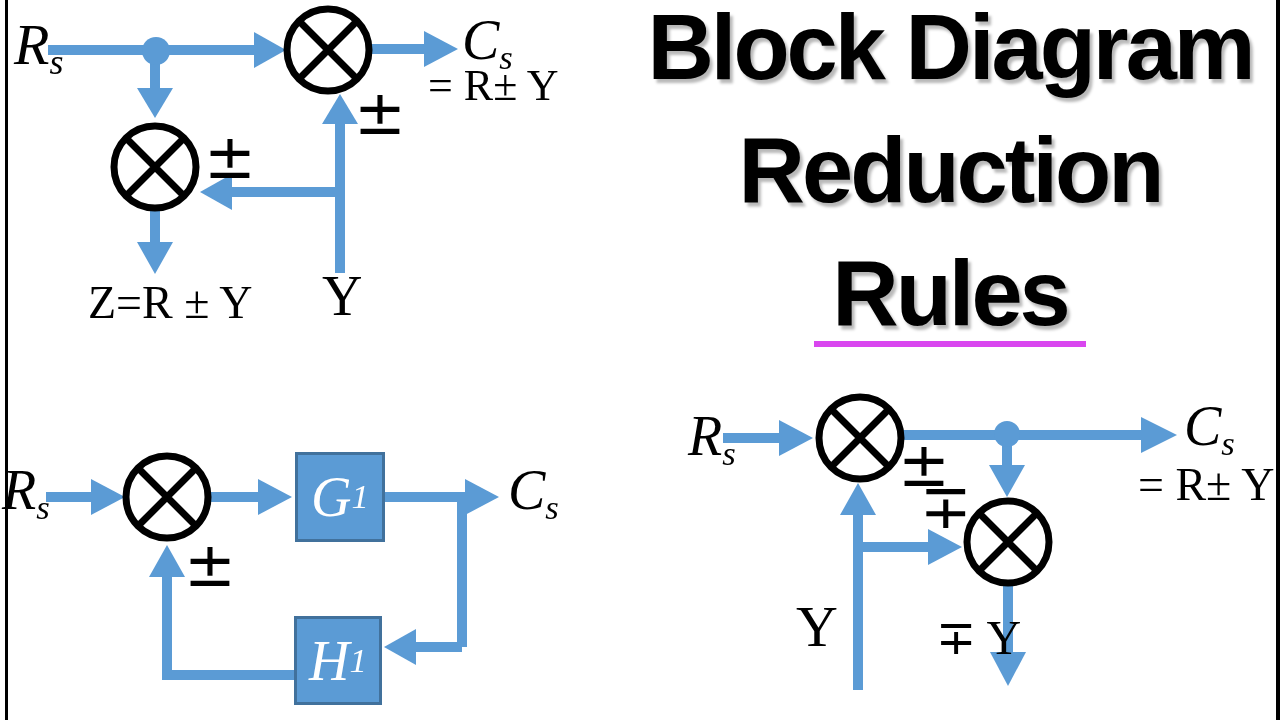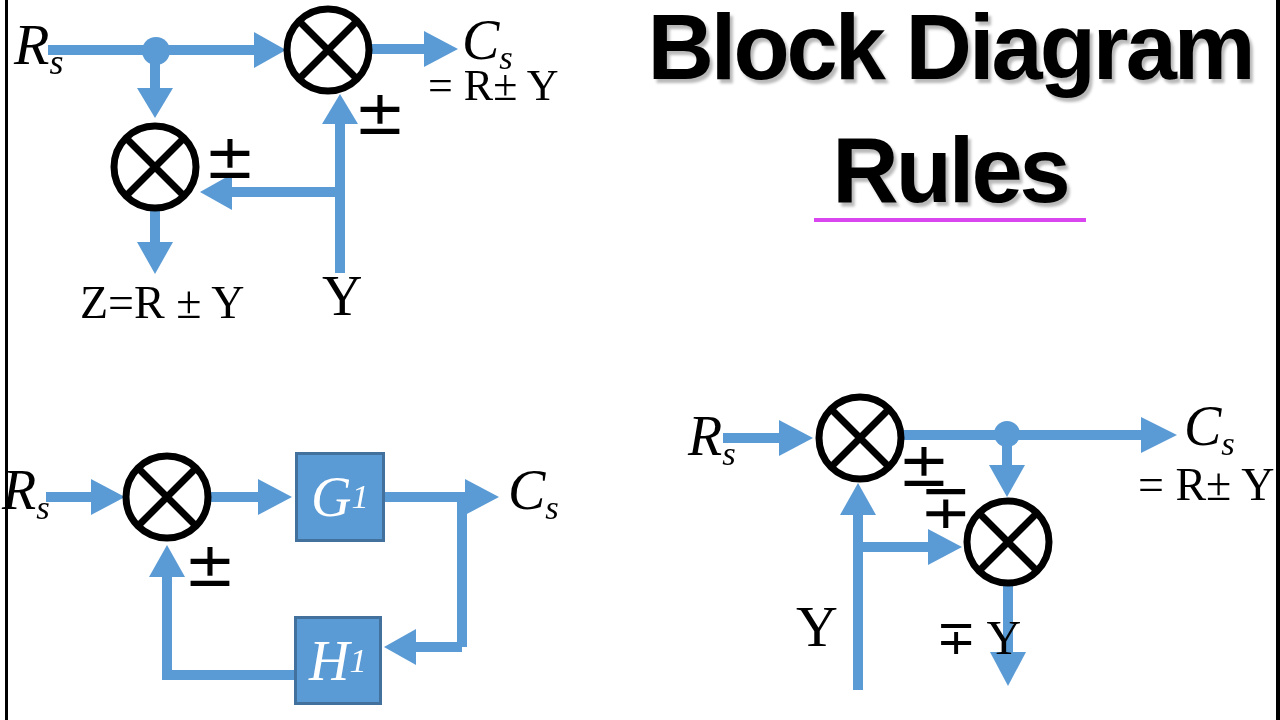--- a/index.html
+++ b/index.html
@@ -21,21 +21,21 @@
     font-style:italic;font-size:56px;
   }
   .block .sub{font-size:0.62em;vertical-align:-0.28em;}
   #title{
     position:absolute;left:620px;top:-14px;width:660px;
     text-align:center;font-weight:700;font-size:92px;line-height:123px;
     letter-spacing:-3px;color:#000;white-space:nowrap;
     text-shadow:3px 4px 3px rgba(0,0,0,0.28);
   }
   #title .underlined{
-    display:inline-block;border-bottom:4px solid #d946ef;padding:0 18px 2px 18px;line-height:1.0;
+    display:inline-block;border-bottom:6px solid #d946ef;padding:0 18px 2px 18px;line-height:1.0;
   }
   .edgebar{position:absolute;top:0;height:720px;background:#000;}
 </style>
 </head>
 <body>
 
 <div id="stage">
 
   <svg width="1280" height="720" viewBox="0 0 1280 720">
     <g stroke="#5B9BD5" stroke-width="10" fill="none">
@@ -99,32 +99,33 @@
       <path d="M299,21 L357,79 M299,79 L357,21"></path>
       <path d="M126,138 L184,196 M126,196 L184,138"></path>
       <path d="M138,468 L196,526 M138,526 L196,468"></path>
       <path d="M831,409 L889,467 M831,467 L889,409"></path>
       <path d="M979,513 L1037,571 M979,571 L1037,513"></path>
     </g>
   </svg>
 
   <div id="title">
     <div>Block Diagram</div>
+    <div>Reduction</div>
     <div><span class="underlined">Rules</span></div>
   </div>
 
   <div class="lbl mvar" style="left:14px;top:16px;font-size:58px;"><span>R</span><span class="sub">s</span></div>
 
   <div class="lbl sign" style="left:354px;top:82px;font-size:62px;">±</div>
   <div class="lbl sign" style="left:204px;top:126px;font-size:62px;">±</div>
 
   <div class="lbl mvar" style="left:462px;top:12px;font-size:56px;"><span>C</span><span class="sub">s</span></div>
   <div class="lbl formula" style="left:428px;top:64px;font-size:44px;">= R± Y</div>
 
-  <div class="lbl formula" style="left:80px;top:280px;font-size:46px;">Z=R ± Y</div>
+  <div class="lbl formula" style="left:88px;top:280px;font-size:46px;">Z=R ± Y</div>
   <div class="lbl ylab" style="left:322px;top:268px;font-size:56px;">Y</div>
 
   <div class="lbl mvar" style="left:2px;top:462px;font-size:56px;"><span>R</span><span class="sub">s</span></div>
 
   <div class="lbl sign" style="left:184px;top:534px;font-size:62px;">±</div>
 
   <div class="block" style="left:295px;top:452px;width:90px;height:90px;">
       <span>G</span>
       <span class="sub">1</span>
     </div>

